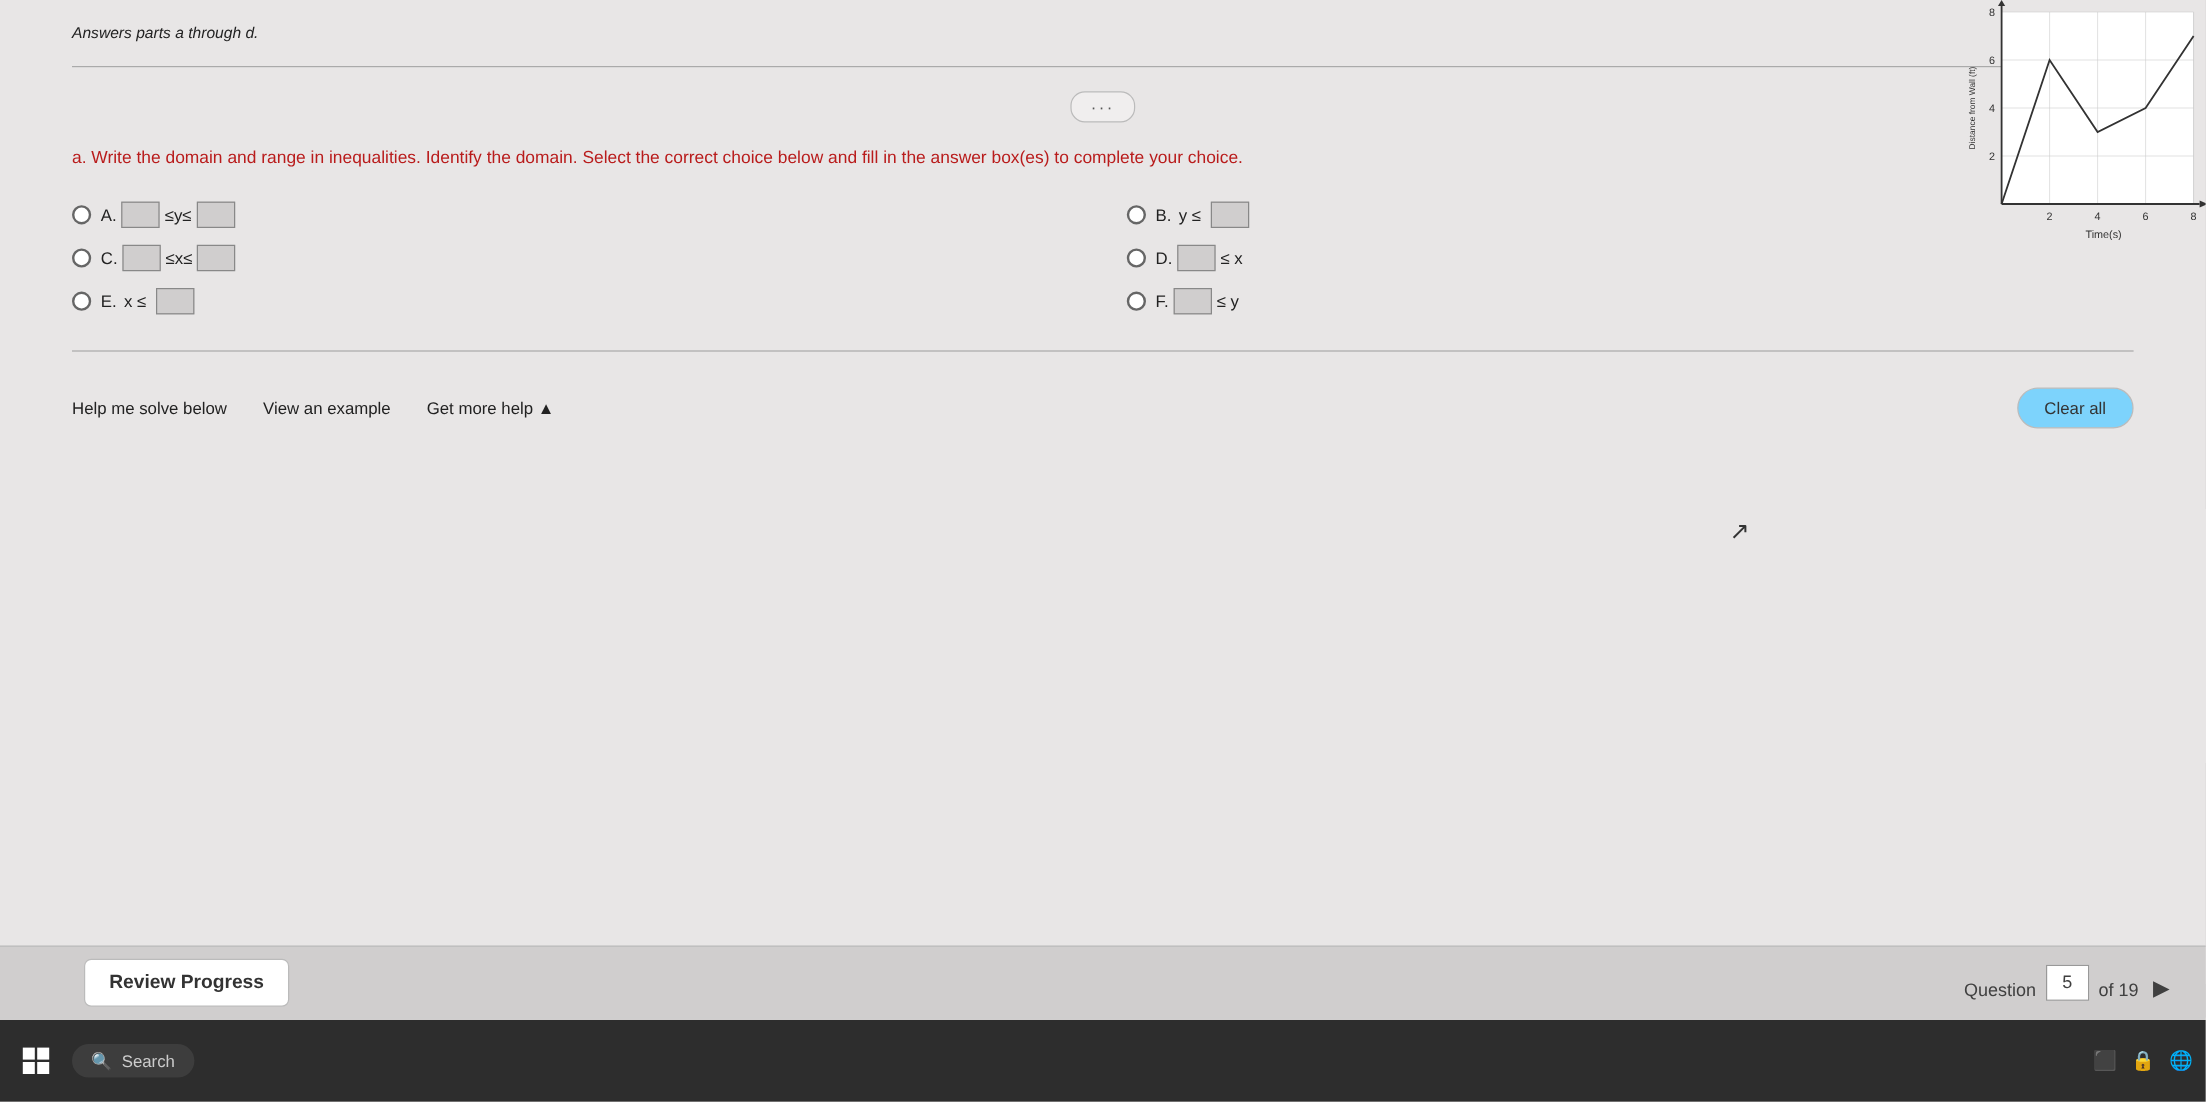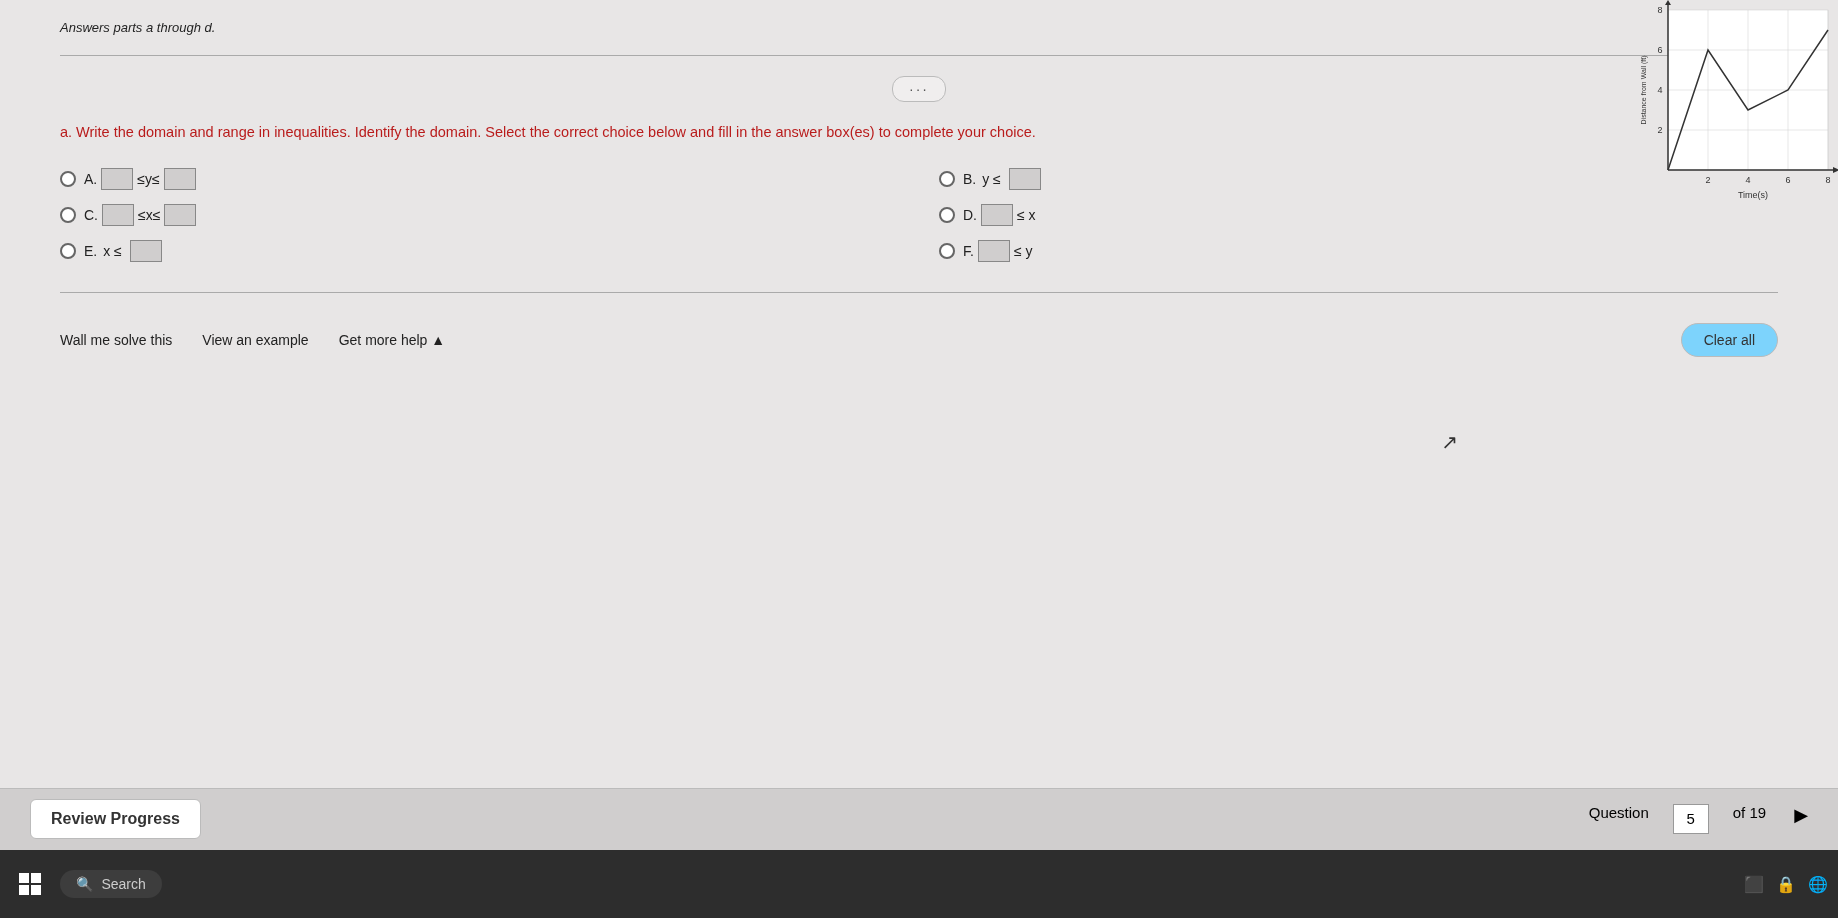--- a/index.html
+++ b/index.html
@@ -150,29 +150,30 @@
 
     .review-btn {
       background: white;
       border: 1px solid #bbb;
       border-radius: 6px;
       padding: 10px 20px;
       font-size: 16px;
       font-weight: bold;
       color: #333;
       cursor: pointer;
+      margin-left: 40px;
     }
 
     .question-nav {
       margin-left: auto;
       display: flex;
-      align-items: flex-start;
-      gap: 24px;
+      align-items: flex-end;
+      gap: 8px;
       font-size: 15px;
-      color: #000000;
+      color: #404040;
     }
 
     .question-number-box {
       border: 1px solid #999;
       background: white;
       width: 36px;
       height: 30px;
       text-align: center;
       font-size: 15px;
       display: flex;
@@ -353,21 +354,21 @@
       </span>
     </div>
 
   </div>
 
   <div class="cursor-arrow">↗</div>
 
   <hr class="divider">
 
   <div class="help-row">
-    <span class="help-link">Wall me solve this</span>
+    <span class="help-link">Help me solve below</span>
     <span class="help-link">View an example</span>
     <span class="help-link">Get more help ▲</span>
     <button class="clear-all-btn">Clear all</button>
   </div>
 
 </div>
 
 <div class="bottom-bar">
   <button class="review-btn">Review Progress</button>
 

